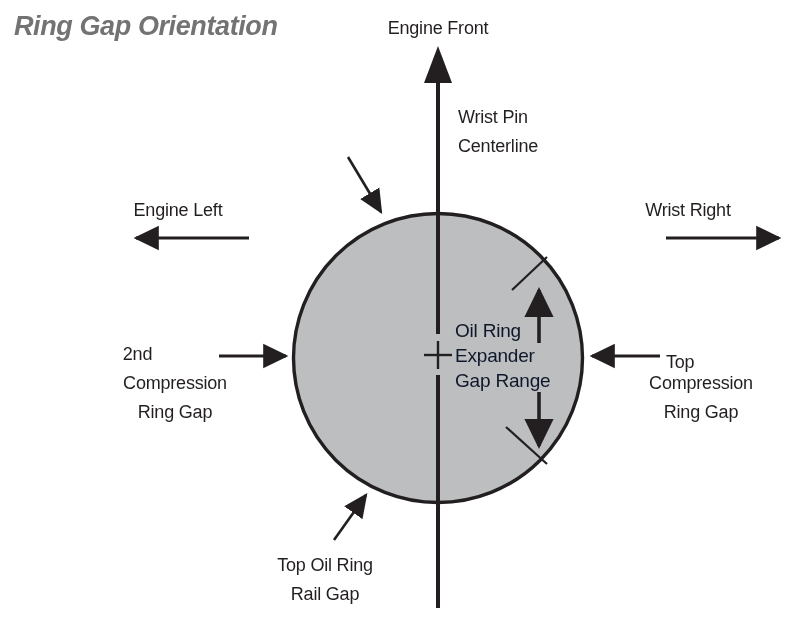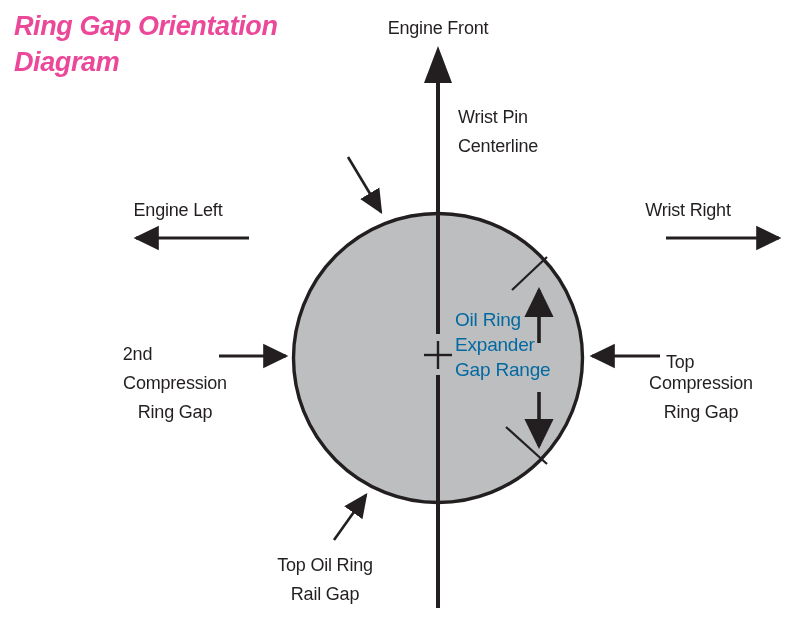--- a/index.html
+++ b/index.html
@@ -36,34 +36,34 @@
   }
   .lbl.center { text-align: center; }
   .lbl.right  { text-align: center; }
   .lbl.left   { text-align: left; }
 
   #page-title {
     position: absolute;
     left: 14px;
     top: 8px;
     width: 360px;
-    color: #ec4899;
+    color: #737373;
     font-family: "Liberation Sans", sans-serif;
     font-size: 27px;
     line-height: 36px;
     font-weight: bold;
     font-style: italic;
     letter-spacing: -0.4px;
   }
   #inner-note {
     position: absolute;
     left: 455px;
-    top: 307px;
+    top: 318px;
     width: 126px;
-    color: #0369a1;
+    color: #0f172a;
     font-size: 19px;
     line-height: 25px;
     text-align: left;
     letter-spacing: -0.2px;
   }
 </style>
 </head>
 <body>
 
 <div id="diagram-root">
@@ -102,21 +102,21 @@
 
     <line x1="334" y1="540" x2="366" y2="495" stroke="#231f20" stroke-width="2.6" marker-end="url(#ah-solid-sm)"></line>
 
     <line x1="512" y1="290" x2="547" y2="257" stroke="#231f20" stroke-width="2.2"></line>
     <line x1="506" y1="427" x2="547" y2="464" stroke="#231f20" stroke-width="2.2"></line>
 
     <line x1="539" y1="343" x2="539" y2="290" stroke="#231f20" stroke-width="3.6" marker-end="url(#ah-solid)"></line>
     <line x1="539" y1="392" x2="539" y2="446" stroke="#231f20" stroke-width="3.6" marker-end="url(#ah-solid)"></line>
   </svg>
 
-  <div id="page-title"><span>Ring Gap Orientation</span><br><span>Diagram</span></div>
+  <div id="page-title"><span>Ring Gap Orientation</span><br></div>
 
   <div class="lbl center" style="left:338px; top:14px; width:200px;">Engine Front</div>
 
   <div class="lbl left" style="left: 458px; top: 103px; width: 150px; white-space: pre-line;">Wrist Pin
 Centerline</div>
 
   <div class="lbl center" style="left:88px; top:196px; width:180px;">Engine Left</div>
 
   <div class="lbl center" style="left:598px; top:196px; width:180px;">Wrist Right</div>
 

